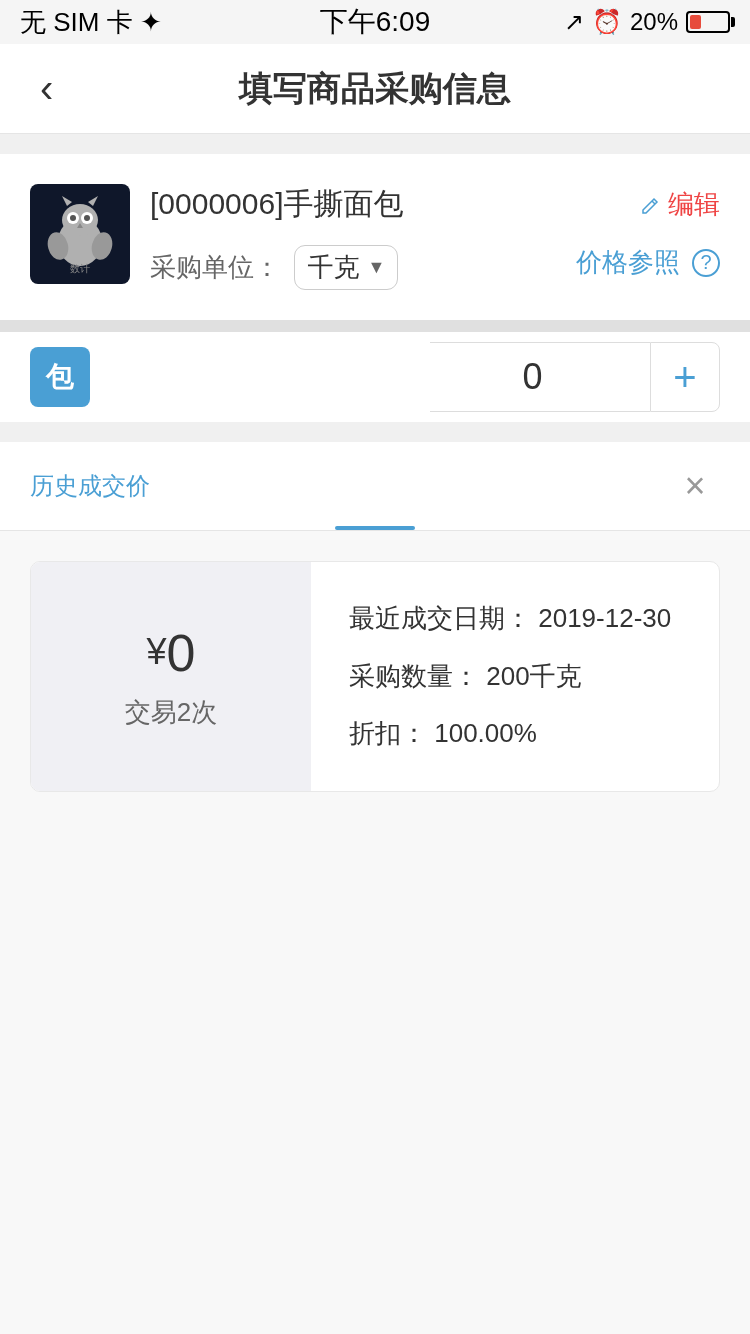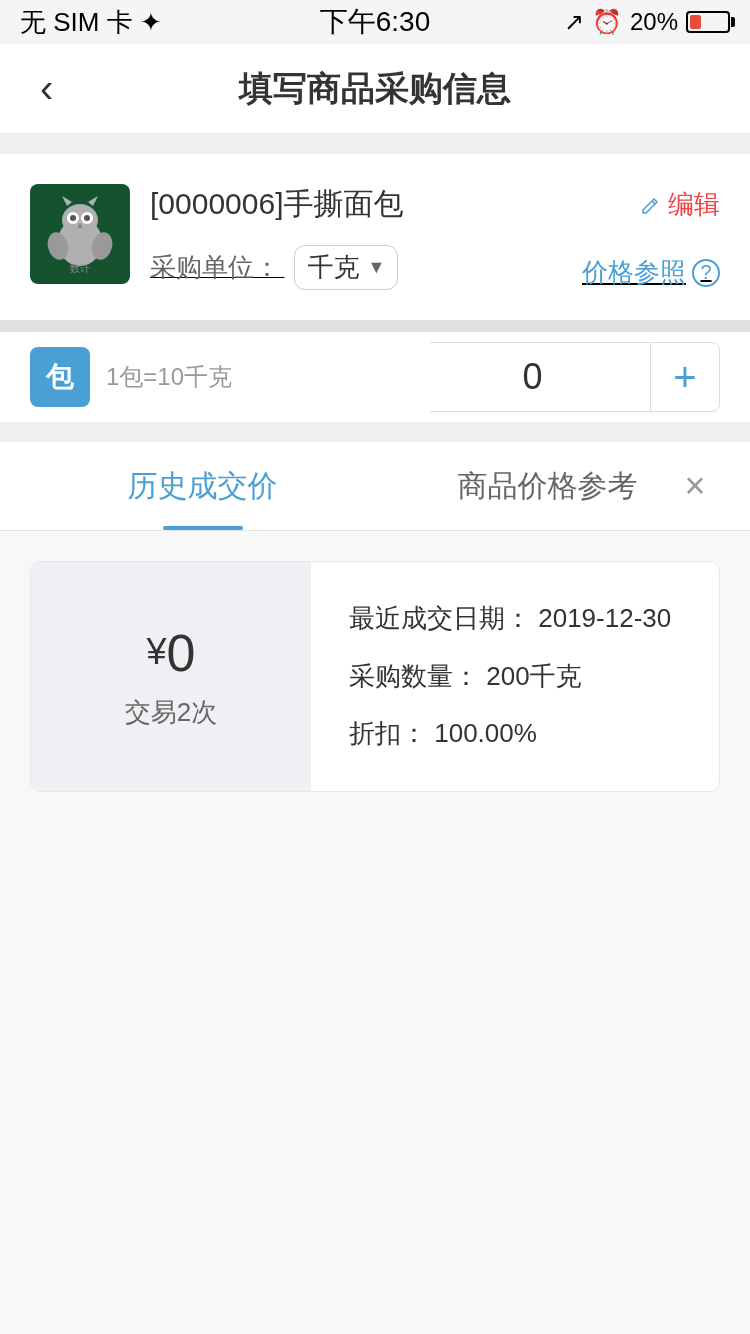--- a/index.html
+++ b/index.html
@@ -105,21 +105,21 @@
       background: #fff;
       padding: 30px 30px 30px 30px;
       margin-top: 20px;
       display: flex;
       align-items: flex-start;
       gap: 20px;
     }
     .product-image {
       width: 100px;
       height: 100px;
-      background: #14532d;
+      background: #0f172a;
       border-radius: 8px;
       flex-shrink: 0;
       display: flex;
       align-items: center;
       justify-content: center;
       font-size: 12px;
       color: #999;
     }
     .product-info {
       flex: 1;
@@ -138,23 +138,22 @@
     .edit-btn {
       font-size: 26px;
       color: #ef4444;
       display: flex;
       align-items: center;
       gap: 6px;
       cursor: pointer;
     }
     .product-unit-row {
       display: flex;
-      align-items: flex-end;
+      align-items: flex-start;
       justify-content: space-between;
-      text-decoration: underline;
     }
     .unit-label {
       font-size: 26px;
       color: #666;
     }
     .unit-select {
       display: inline-flex;
       align-items: center;
       border: 1px solid #ccc;
       border-radius: 11px;
@@ -168,21 +167,21 @@
     }
     .unit-select-arrow {
       font-size: 18px;
       color: #666;
     }
     .price-ref {
       font-size: 26px;
       color: #4a9fd4;
       display: flex;
       align-items: center;
-      gap: 6px;
+      gap: 12px;
       cursor: pointer;
     }
     .divider-bar {
       width: 750px;
       height: 12px;
       background: #e0e0e0;
     }
     .quantity-row {
       width: 750px;
       background: #fff;
@@ -258,24 +257,24 @@
       display: flex;
       align-items: center;
       height: 88px;
       padding: 0 30px;
       position: relative;
     }
     .tab-item {
       flex: 1;
       display: flex;
       flex-direction: column;
-      align-items: center;
+      align-items: flex-start;
       justify-content: center;
       height: 100%;
-      font-size: 30px;
+      font-size: 24px;
       cursor: pointer;
       position: relative;
     }
     .tab-item.active {
       color: #4a9fd4;
     }
     .tab-item.inactive {
       color: #666;
     }
     .tab-underline {
@@ -355,21 +354,21 @@
       line-height: 1.6;
     }
   </style>
 </head>
 <body>
 
 <div class="status-bar">
   <div class="status-left">
     <span>无 SIM 卡 ✦</span>
   </div>
-  <div class="status-center">下午6:30</div>
+  <div class="status-center">下午6:09</div>
   <div class="status-right">
     <span>↗</span>
     <span>⏰</span>
     <span>20%</span>
     <div class="battery-icon">
       <div class="battery-fill"></div>
     </div>
   </div>
 </div>
 
@@ -432,37 +431,33 @@
       </div>
     </div>
   </div>
 </div>
 
 <div class="divider-bar"></div>
 
 <div class="quantity-row">
   <div class="quantity-left">
     <div class="unit-box">包</div>
-    <span class="unit-conversion">1包=10千克</span>
   </div>
   <div class="quantity-input-group">
     <input class="quantity-input" type="number" value="0" style="">
     <button class="qty-btn qty-btn-plus">+</button>
   </div>
 </div>
 
 <div class="tabs-container">
   <div class="tabs-header">
     <div class="tab-item active">
       <span>历史成交价</span>
       <div class="tab-underline"></div>
     </div>
-    <div class="tab-item inactive">
-      <span>商品价格参考</span>
-    </div>
     <div class="close-btn">×</div>
   </div>
 </div>
 
 <div class="history-content">
   <div class="deal-card">
     <div class="deal-left">
       <div class="deal-price">
         <span class="deal-price-currency">¥</span><span>0</span>
       </div>

